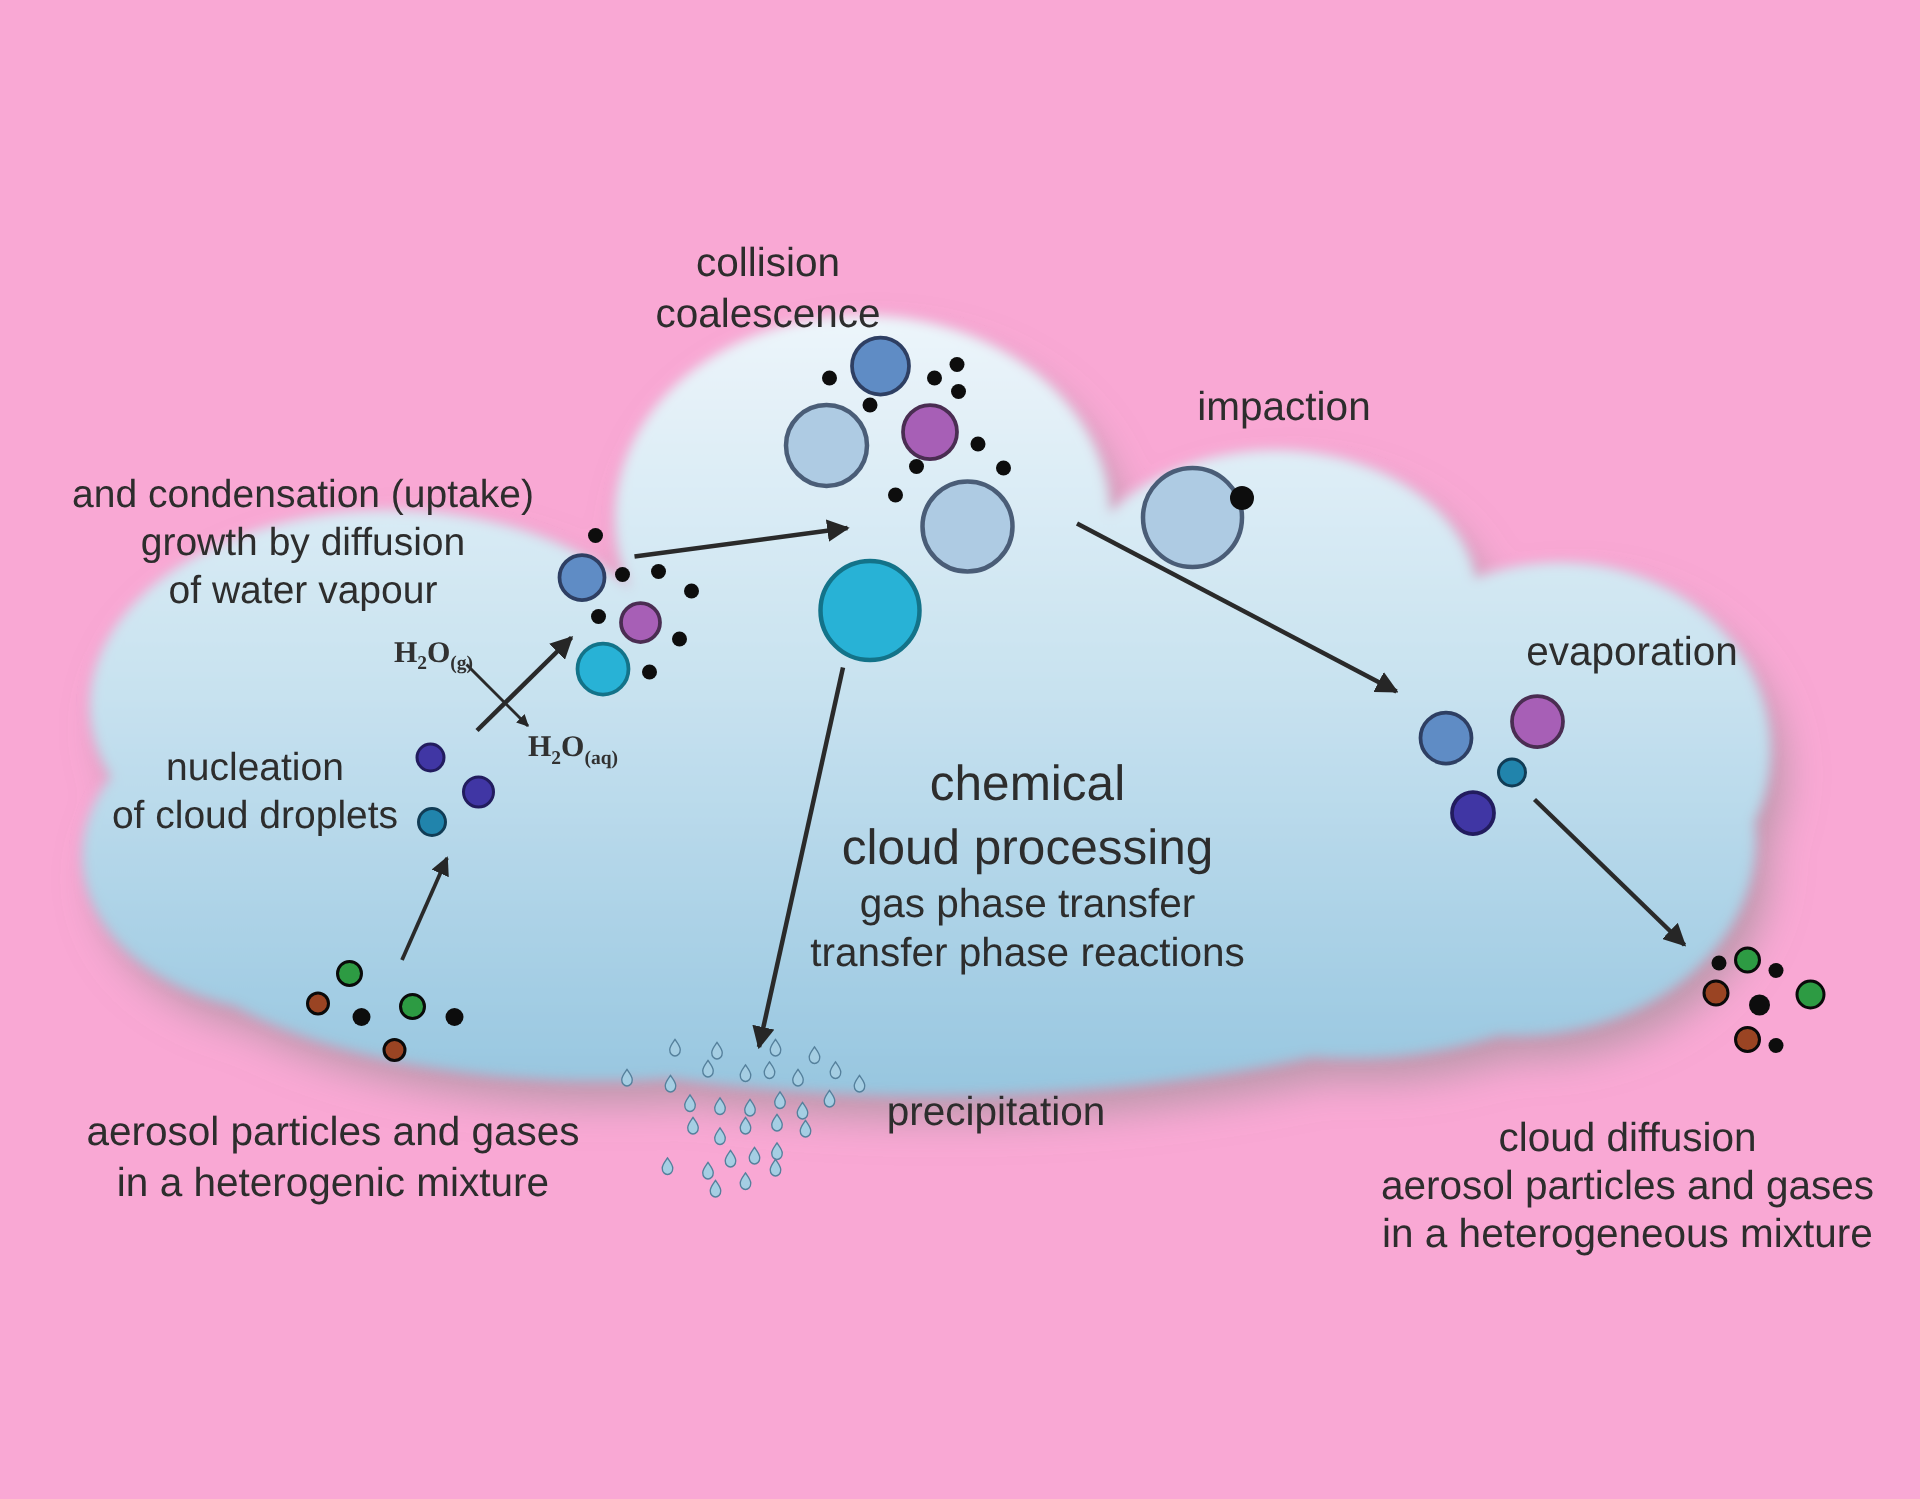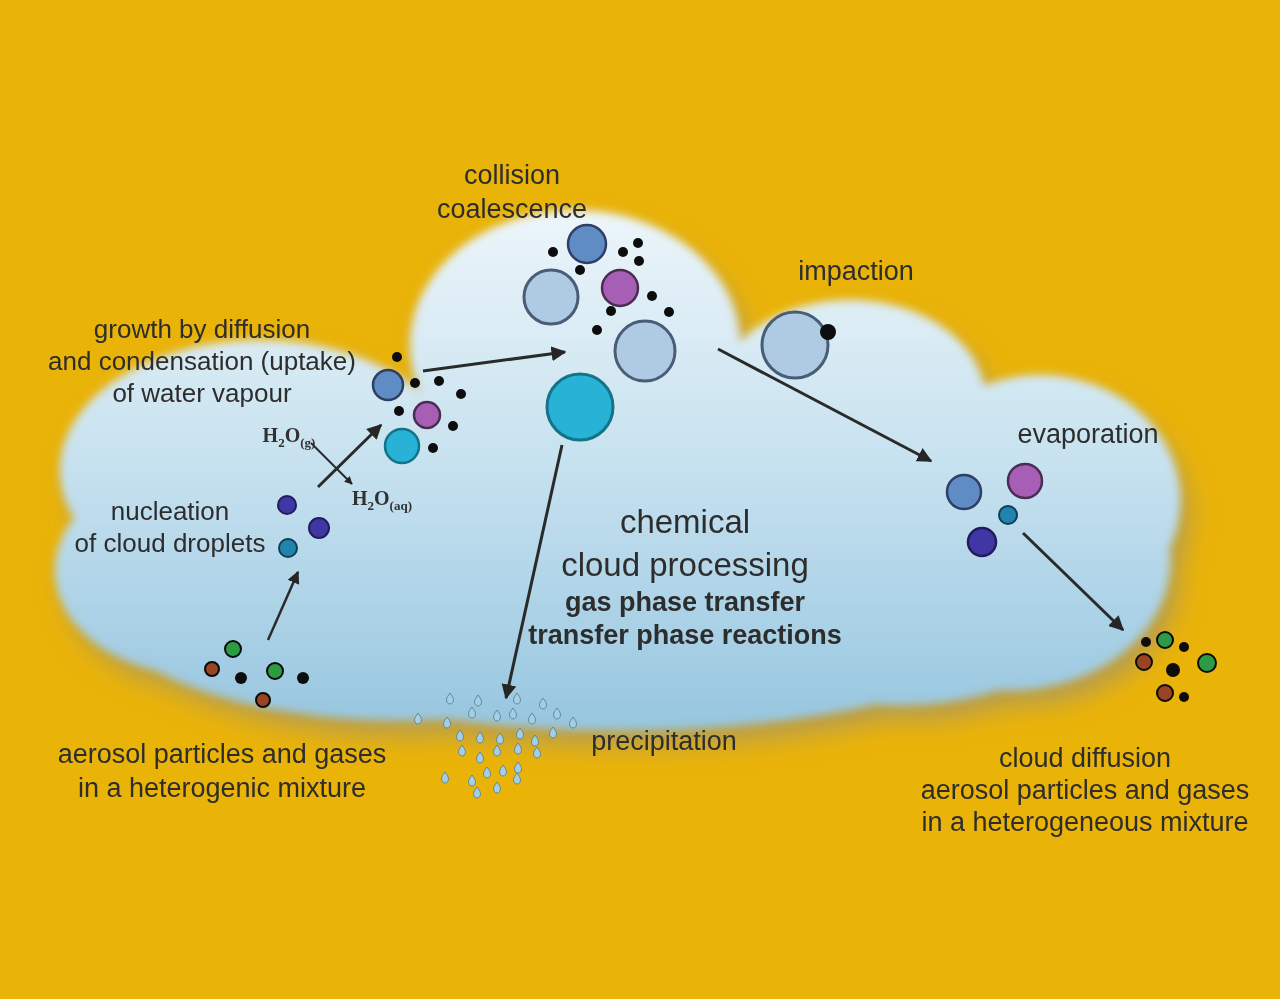--- a/index.html
+++ b/index.html
@@ -1,26 +1,26 @@
 <!DOCTYPE html>
 <html><head>
 <meta charset="utf-8">
 <style>
   html,body{margin:0;padding:0;background:#ffffff;}
-  .stage{position:relative;width:1280px;height:999px;background:#eab308;overflow:hidden;}
+  .stage{position:relative;width:1280px;height:999px;background:#f9a8d4;overflow:hidden;}
   .stage svg{position:absolute;left:0;top:0;}
   .label{
     position:absolute;transform:translate(-50%,-50%);
     text-align:center;color:#2d2d2d;white-space:nowrap;
     font-family:"Liberation Sans", sans-serif;
   }
   .lg{font-size:27px;line-height:34px;}
   .md{font-size:26px;line-height:32px;}
   .xl{font-size:33px;line-height:43px;}
-  .chem-sub{font-size:27px;line-height:33px;font-weight:bold;}
+  .chem-sub{font-size:27px;line-height:33px;}
   .formula{
     font-family:"Liberation Serif", serif;font-weight:bold;
     font-size:20px;color:#313131;
   }
   .formula sub{font-size:13px;}
 </style>
 </head>
 <body>
 
 <div class="stage">
@@ -148,22 +148,22 @@
         <circle cx="1184" cy="697" r="5" fill="#0d0d0d"></circle>
       </g>
   </svg>
 
   <div class="label lg" style="left:512px;top:192px;">
     <div>collision</div>
     <div>coalescence</div>
   </div>
 
   <div class="label md" style="left:202px;top:361px;">
+    <div>and condensation (uptake)</div>
     <div>growth by diffusion</div>
-    <div>and condensation (uptake)</div>
     <div>of water vapour</div>
   </div>
 
   <div class="label md" style="left:170px;top:527px;text-align:center;">
     <div>nucleation</div>
     <div>of cloud droplets</div>
   </div>
 
   <div class="label lg" style="left:856px;top:271px;">impaction</div>
 

